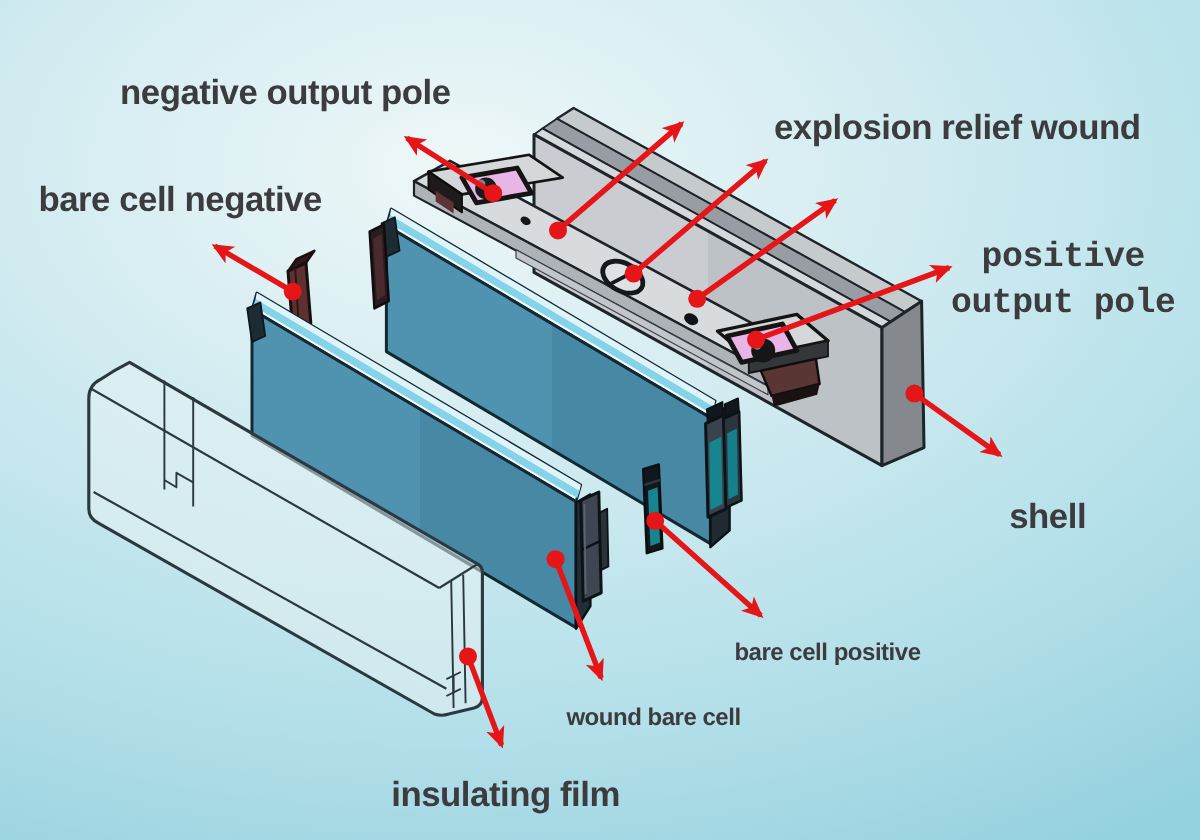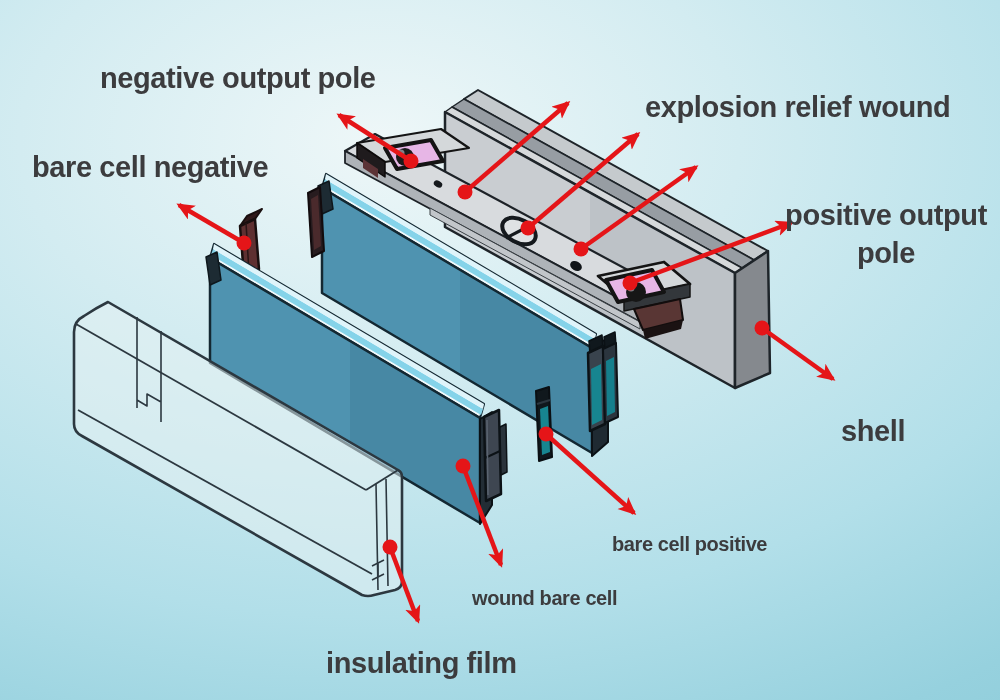--- a/index.html
+++ b/index.html
@@ -142,19 +142,19 @@
     <circle cx="546" cy="434" r="7.5" stroke="none"></circle>
     <line x1="463" y1="466" x2="501" y2="565" marker-end="url(#ah)"></line>
     <circle cx="463" cy="466" r="7.5" stroke="none"></circle>
     <line x1="390" y1="547" x2="418" y2="621" marker-end="url(#ah)"></line>
     <circle cx="390" cy="547" r="7.5" stroke="none"></circle>
   </g>
 </svg>
 
   <div class="lbl" id="lbl-negative" style="left:100px;top:63px;">negative output pole</div>
   <div class="lbl" id="lbl-valve" style="left:645px;top:92px;">explosion relief wound</div>
-  <div class="lbl" id="lbl-positive" style="left:780px;top:196px;">positive output pole</div>
+  <div class="lbl" id="lbl-positive" style="left:780px;top:196px;font-family:Liberation Mono, monospace;">positive output pole</div>
   <div class="lbl" id="lbl-shell" style="left:841px;top:396px;margin-top:20px;">shell</div>
   <div class="lbl" id="lbl-bare-neg" style="left:4px;top:152px;margin-left:28px;">bare cell negative</div>
   <div class="lbl small" id="lbl-bare-pos" style="left:612px;top:533px;">bare cell positive</div>
   <div class="lbl small" id="lbl-wound" style="left:472px;top:587px;text-align:center;">wound bare cell</div>
   <div class="lbl" id="lbl-film" style="left:326px;top:648px;">insulating film</div>
 </div>
 
 </body></html>

